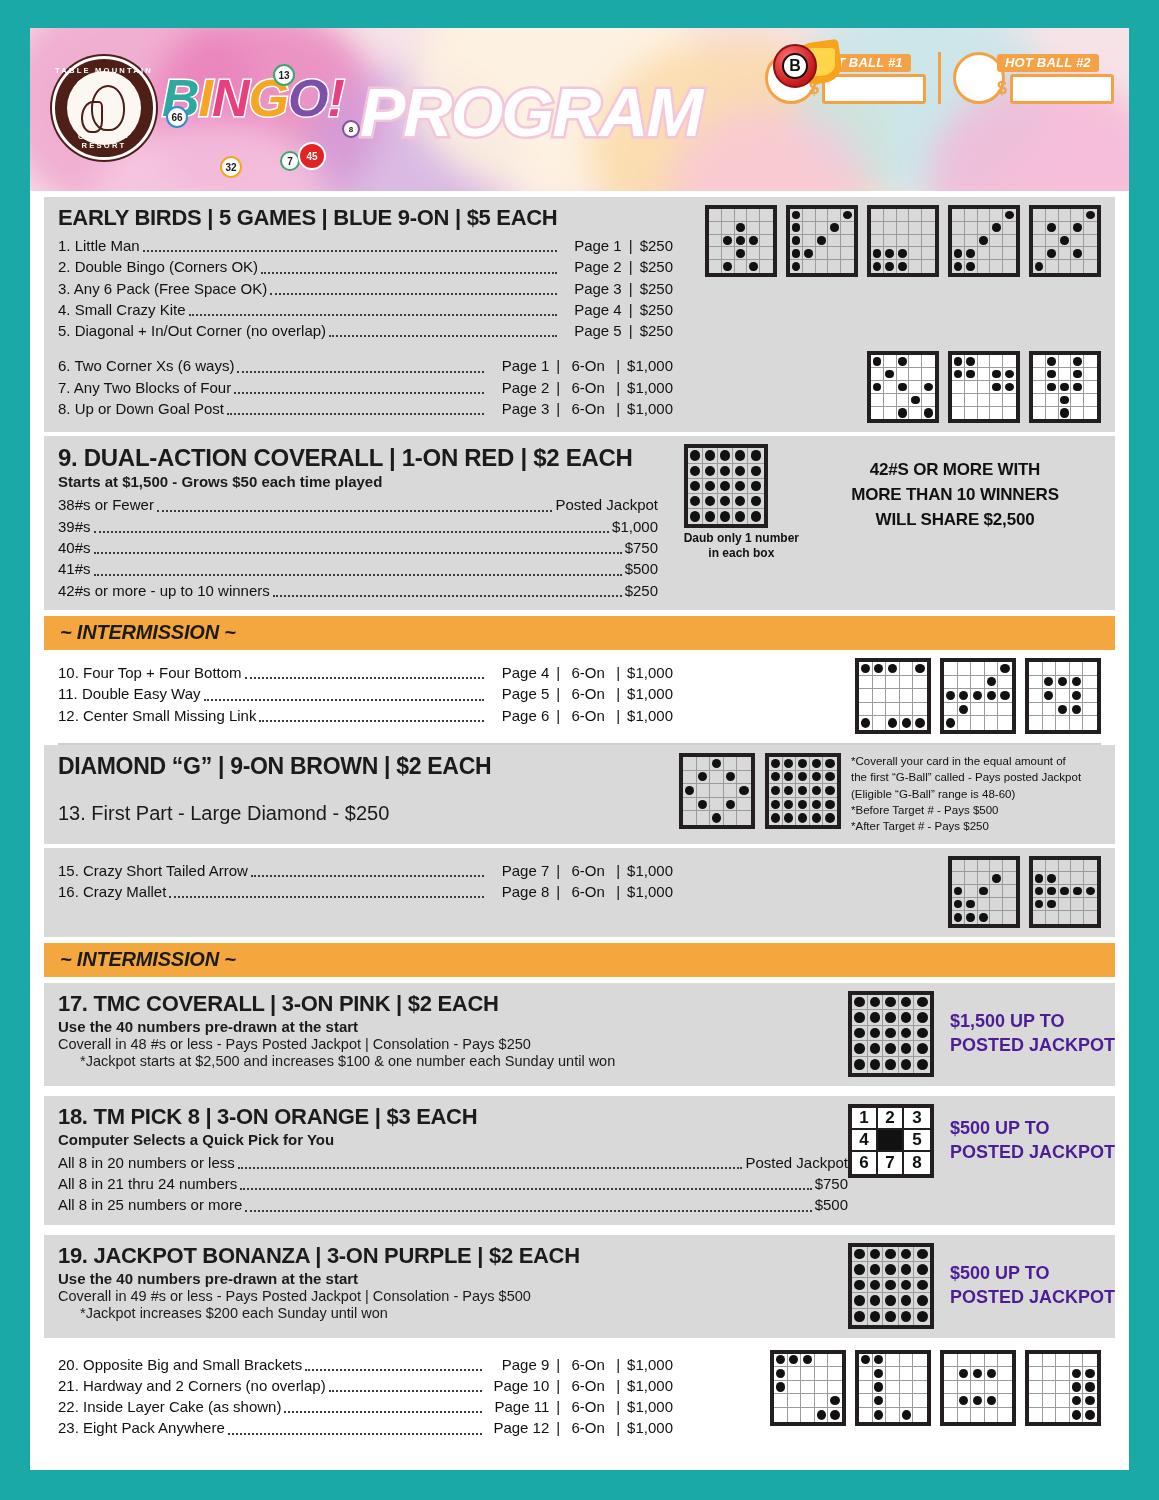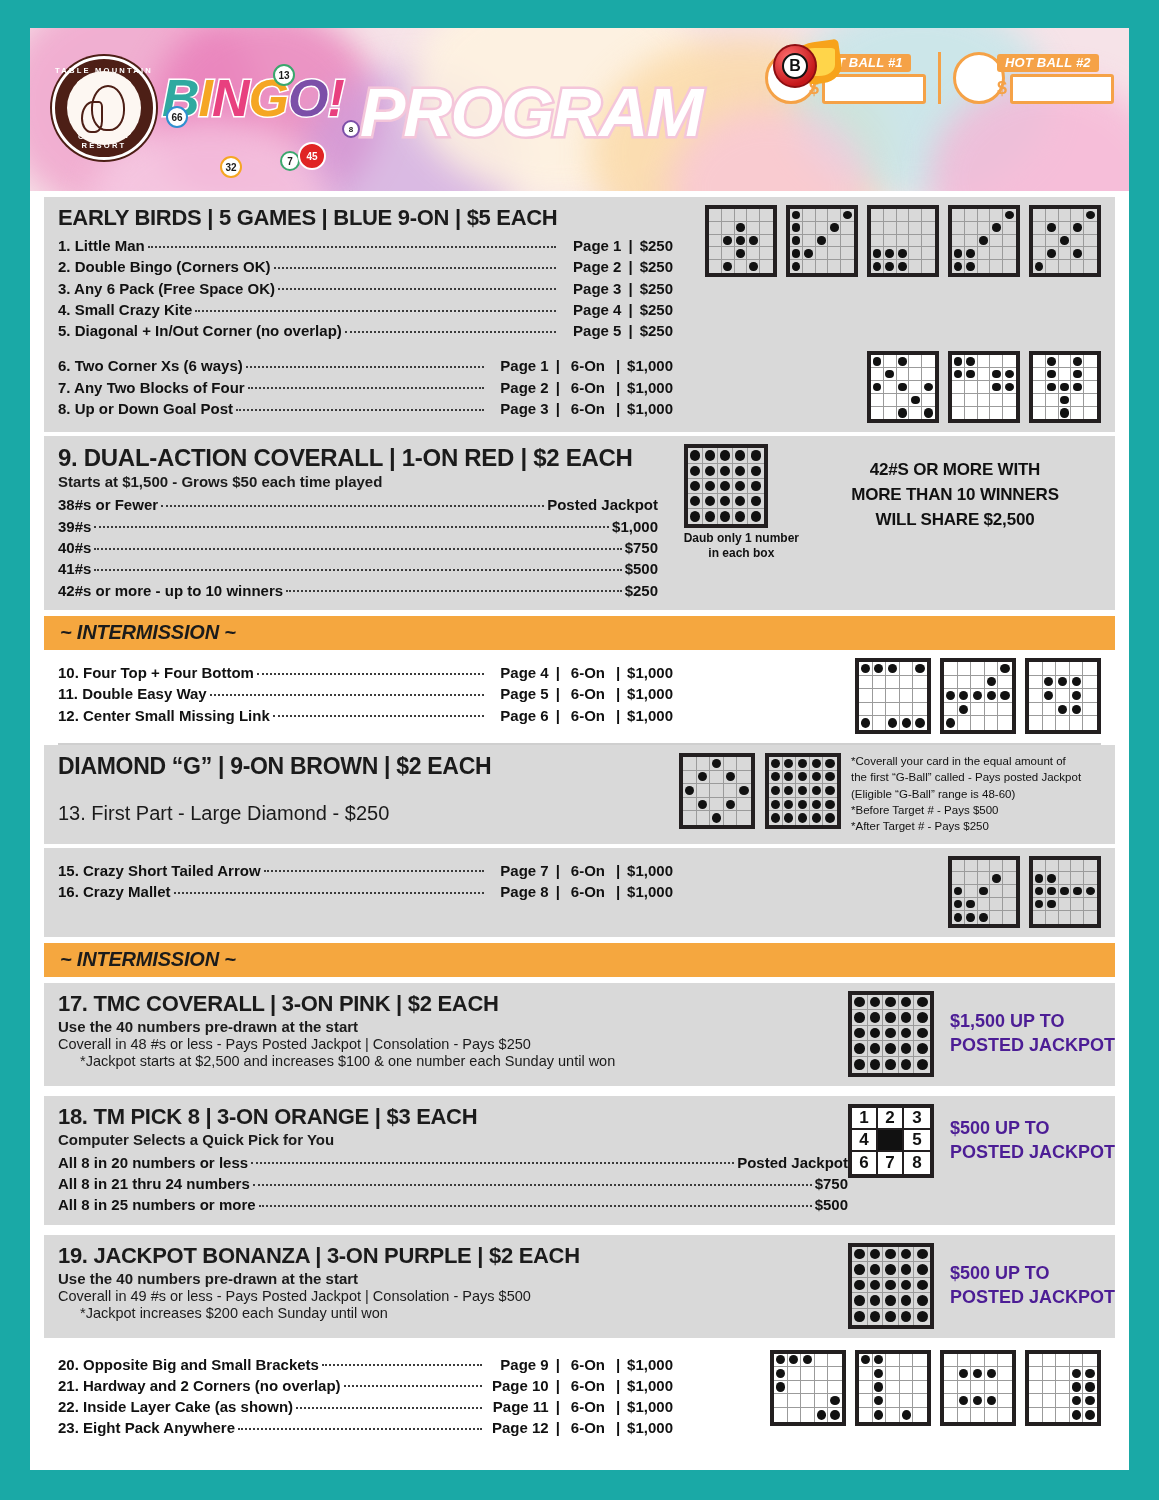--- a/index.html
+++ b/index.html
@@ -185,22 +185,22 @@
   .sec-sub { font-size: 15px; font-weight: bold; color:#1b1b1b; margin-top:1px; }
   .sec-note { font-size: 14.5px; color:#1b1b1b; margin-top: 1px; }
   .sec-note.ind { padding-left: 22px; }
 
   .row-flex { display:flex; align-items:flex-start; justify-content:space-between; }
   .left-col { flex: none; }
   .right-col { display:flex; align-items:flex-start; gap: 12px; }
 
   .glist { margin-top: 4px; }
   .gline {
-    display:flex; align-items:center; font-size: 15px; color:#111;
-    line-height: 1.42; white-space: nowrap; font-weight: bold;
+    display:flex; align-items:flex-end; font-size: 15px; color:#111;
+    line-height: 1.42; white-space: nowrap;
   }
   .gname { flex: none; }
   .dots {
     flex: 1 1 auto; min-width: 10px;
     border-bottom: 2px dotted #3a3a3a;
     margin: 0 3px 4px 3px; height: 8px;
   }
   .gpage { flex:none; text-align:right; }
   .sep { flex:none; padding: 0 7px; color:#111; }
   .gval { flex:none; }

